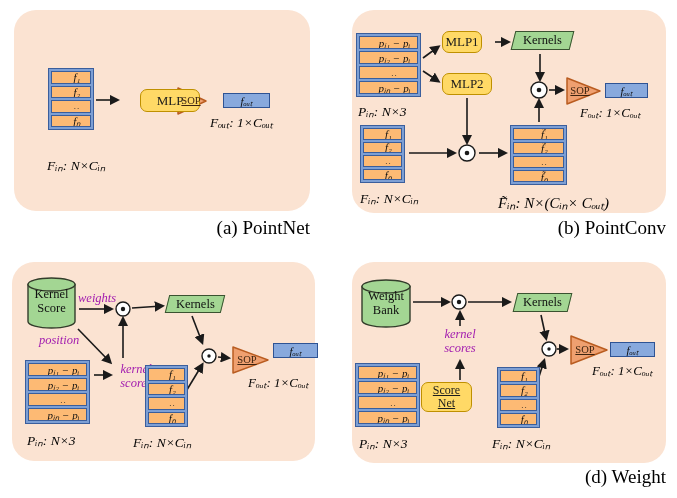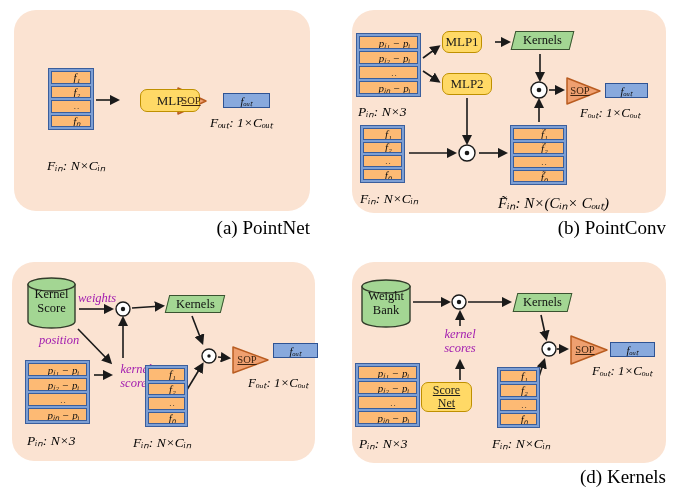--- a/index.html
+++ b/index.html
@@ -222,15 +222,15 @@
       <div class="cell">f₁</div>
       <div class="cell">f₂</div>
       <div class="cell dots">..</div>
       <div class="cell">fₙ</div>
     </div>
     <div class="mlabel" style="left:140px;top:172px;">Fᵢₙ: N×Cᵢₙ</div>
     <div class="soptxt" style="left:218px;top:82px;">SOP</div>
     <div class="fout" style="left:258px;top:80px;width:45px;height:15px;">fₒᵤₜ</div>
     <div class="mlabel" style="left:240px;top:99px;font-size:13px;">Fₒᵤₜ: 1×Cₒᵤₜ</div>
   </div>
-  <div class="caption" style="left:352px;top:466px;width:314px;">(d) Kernels</div>
+  <div class="caption" style="left:352px;top:466px;width:314px;">(d) Weight</div>
 
 </div>
 
 </body></html>

